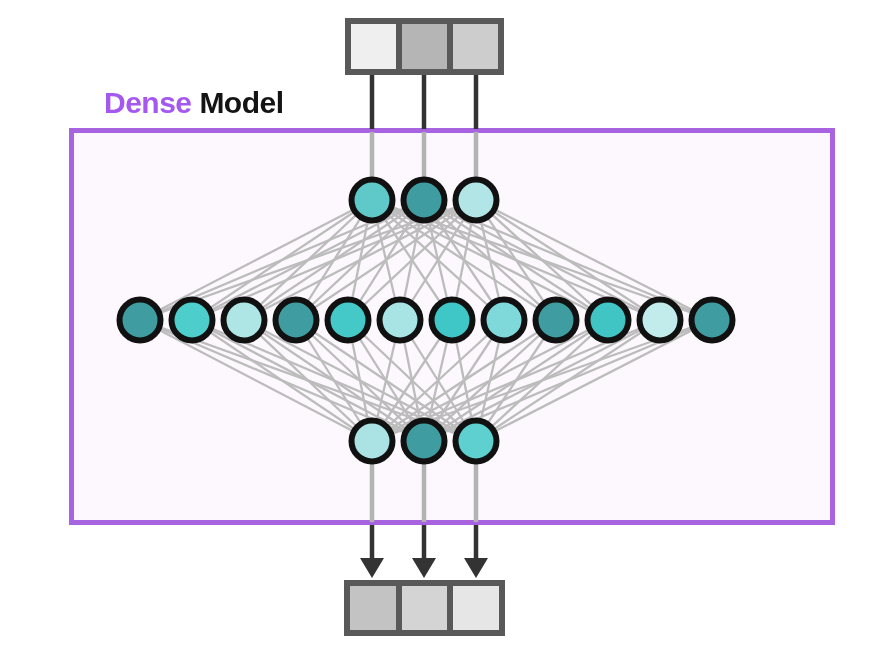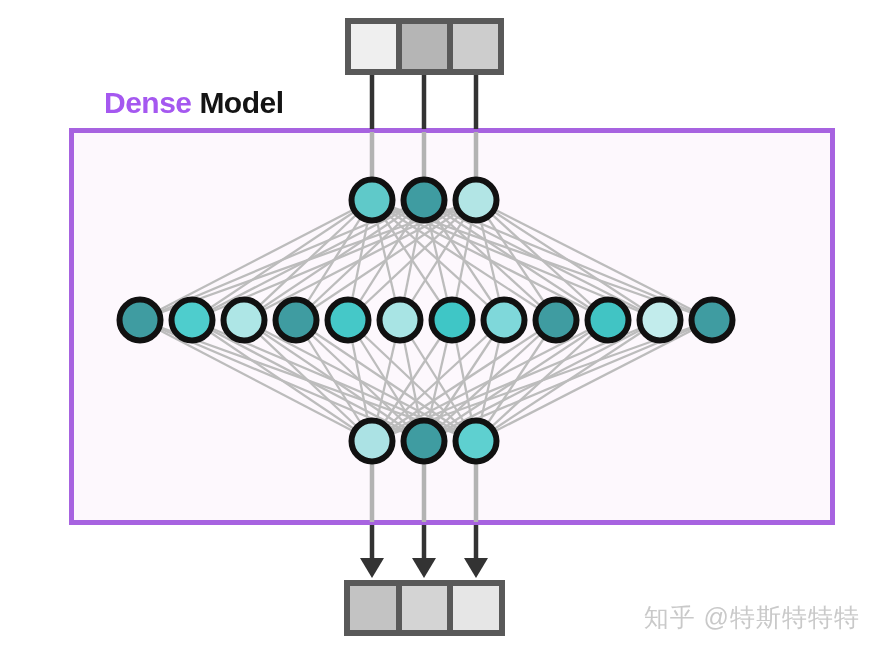--- a/index.html
+++ b/index.html
@@ -177,15 +177,14 @@
   </div>
 
   <div class="token-strip output" style="background: rgb(89, 89, 89); border-color: rgb(89, 89, 89);">
     <div class="token-cell" style="background: rgb(195, 195, 195);"></div>
     <div class="token-cell" style="background: rgb(212, 212, 212);"></div>
     <div class="token-cell" style="background: rgb(230, 230, 230);"></div>
   </div>
 
   <div class="model-title"><span class="hl" style="color: rgb(165, 88, 240);">Dense</span><span> Model</span></div>
 
-  <div class="watermark" style="color: rgb(201, 201, 201);">知乎 @特斯特特特</div>
 
 </div>
 
 </body></html>

